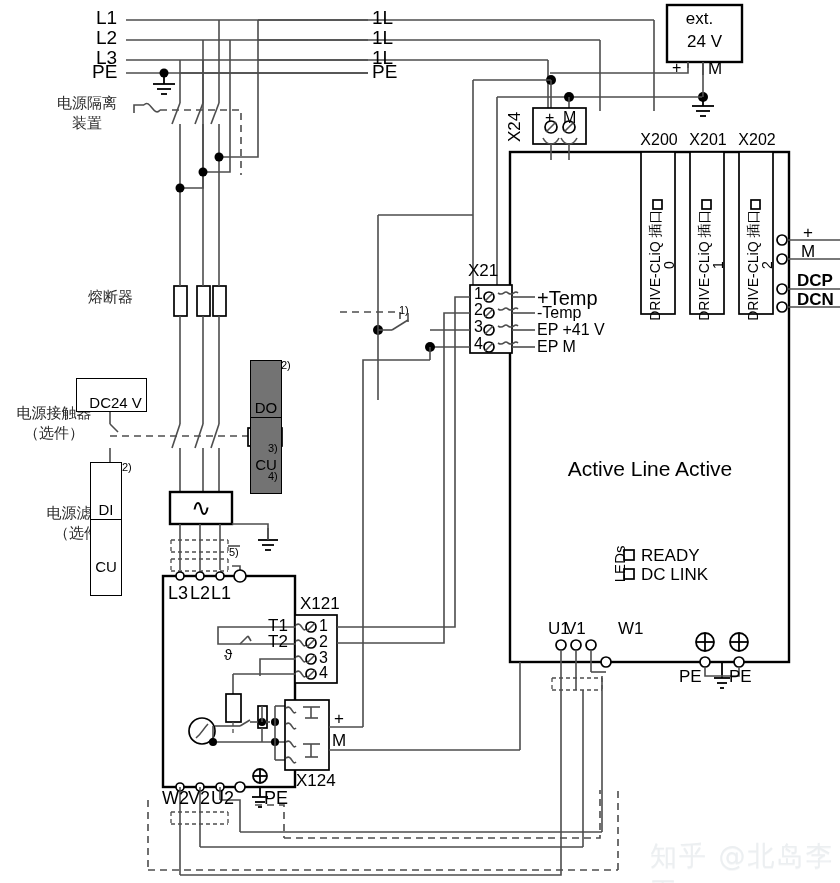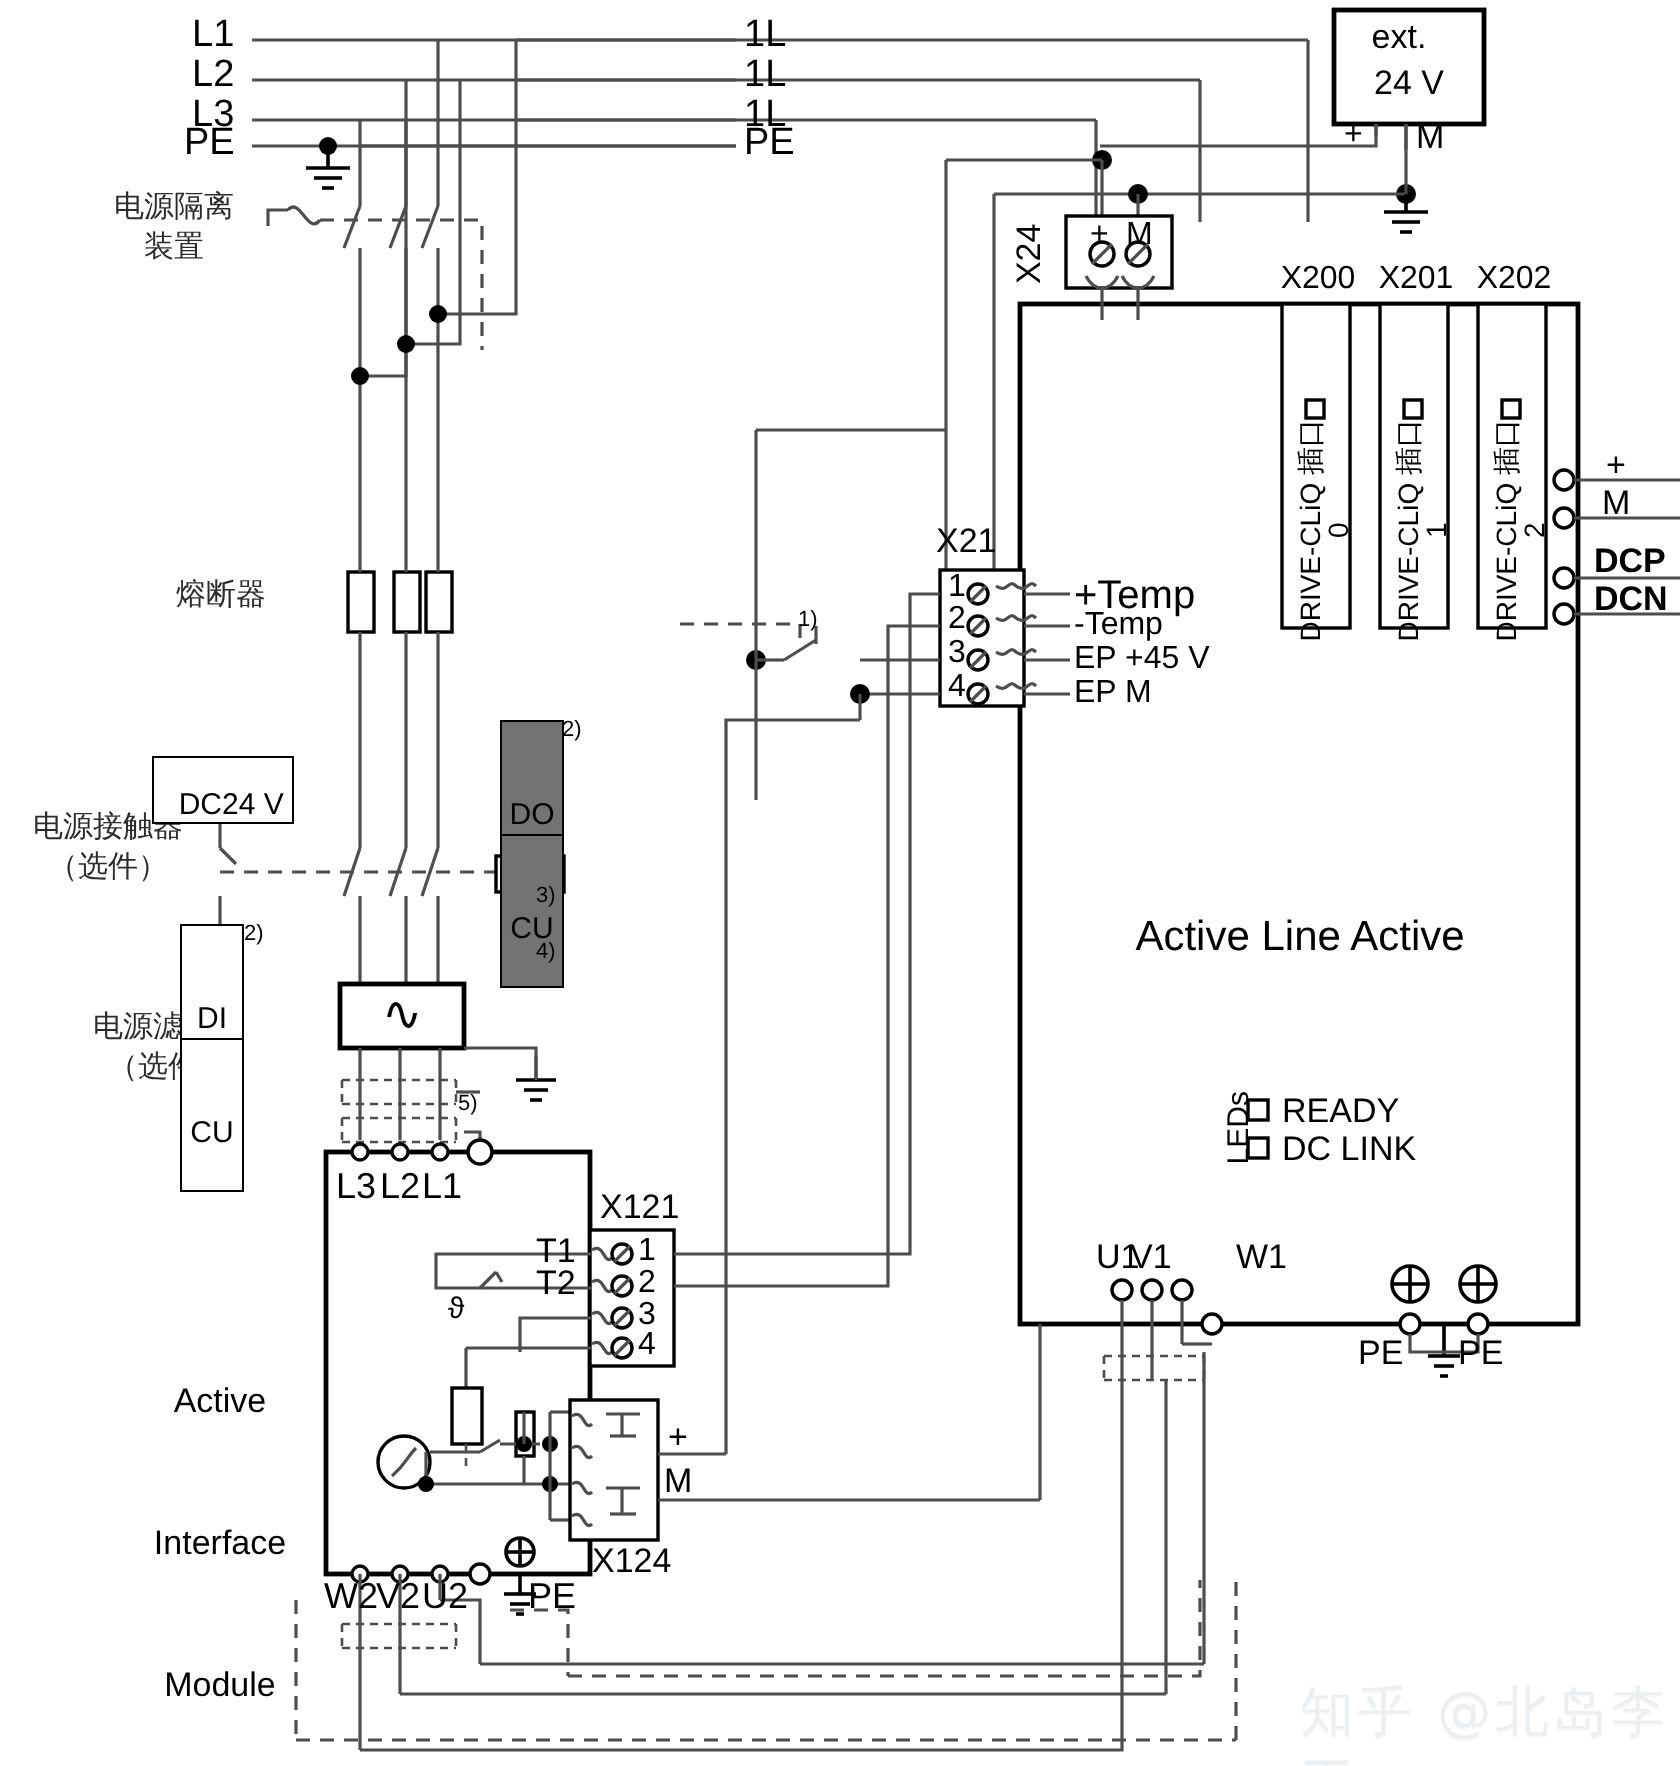--- a/index.html
+++ b/index.html
@@ -423,42 +423,37 @@
 <div class="lbl" style="left:797px;top:272px;font-size:17px;font-weight:bold;">DCP</div>
 <div class="lbl" style="left:797px;top:291px;font-size:17px;font-weight:bold;">DCN</div>
 
 <div class="lbl" style="left:468px;top:262px;font-size:17px;">X21</div>
 <div class="lbl" style="left:474px;top:286px;font-size:16px;">1</div>
 <div class="lbl" style="left:474px;top:302px;font-size:16px;">2</div>
 <div class="lbl" style="left:474px;top:319px;font-size:16px;">3</div>
 <div class="lbl" style="left:474px;top:336px;font-size:16px;">4</div>
 <div class="lbl" style="left:537px;top:288px;font-size:20px;">+Temp</div>
 <div class="lbl" style="left:537px;top:305px;font-size:16px;">-Temp</div>
-<div class="lbl" style="left:537px;top:322px;font-size:16px;">EP +45 V</div>
+<div class="lbl" style="left:537px;top:322px;font-size:16px;">EP +41 V</div>
 <div class="lbl" style="left:537px;top:339px;font-size:16px;">EP M</div>
 
 <div class="lbl ctr" style="left:540px;top:398px;width:220px;font-size:21px;line-height:1.35;">
   <div>Active Line Active</div>
 </div>
 
 <div class="lbl vert" style="left:590px;top:556px;width:60px;text-align:center;font-size:15px;transform:rotate(-90deg);">LEDs</div>
 <div class="lbl" style="left:641px;top:547px;font-size:17px;">READY</div>
 <div class="lbl" style="left:641px;top:566px;font-size:17px;">DC LINK</div>
 
 <div class="lbl" style="left:548px;top:620px;font-size:17px;">U1</div>
 <div class="lbl" style="left:565px;top:620px;font-size:17px;">V1</div>
 <div class="lbl" style="left:582px;top:620px;font-size:17px;padding-left:36px;">W1</div>
 <div class="lbl" style="left:679px;top:668px;font-size:17px;">PE</div>
 <div class="lbl" style="left:729px;top:668px;font-size:17px;">PE</div>
 
-<div class="lbl ctr" style="left:58px;top:641px;width:104px;font-size:17px;line-height:1.4;">
-  <div>Active</div>
-  <div>Interface</div>
-  <div>Module</div>
-</div>
 
 <div class="lbl" style="left:168px;top:584px;font-size:18px;">L3</div>
 <div class="lbl" style="left:190px;top:584px;font-size:18px;">L2</div>
 <div class="lbl" style="left:211px;top:584px;font-size:18px;">L1</div>
 
 <div class="lbl" style="left:162px;top:789px;font-size:18px;">W2</div>
 <div class="lbl" style="left:188px;top:789px;font-size:18px;">V2</div>
 <div class="lbl" style="left:211px;top:789px;font-size:18px;">U2</div>
 <div class="lbl" style="left:264px;top:789px;font-size:18px;">PE</div>
 

